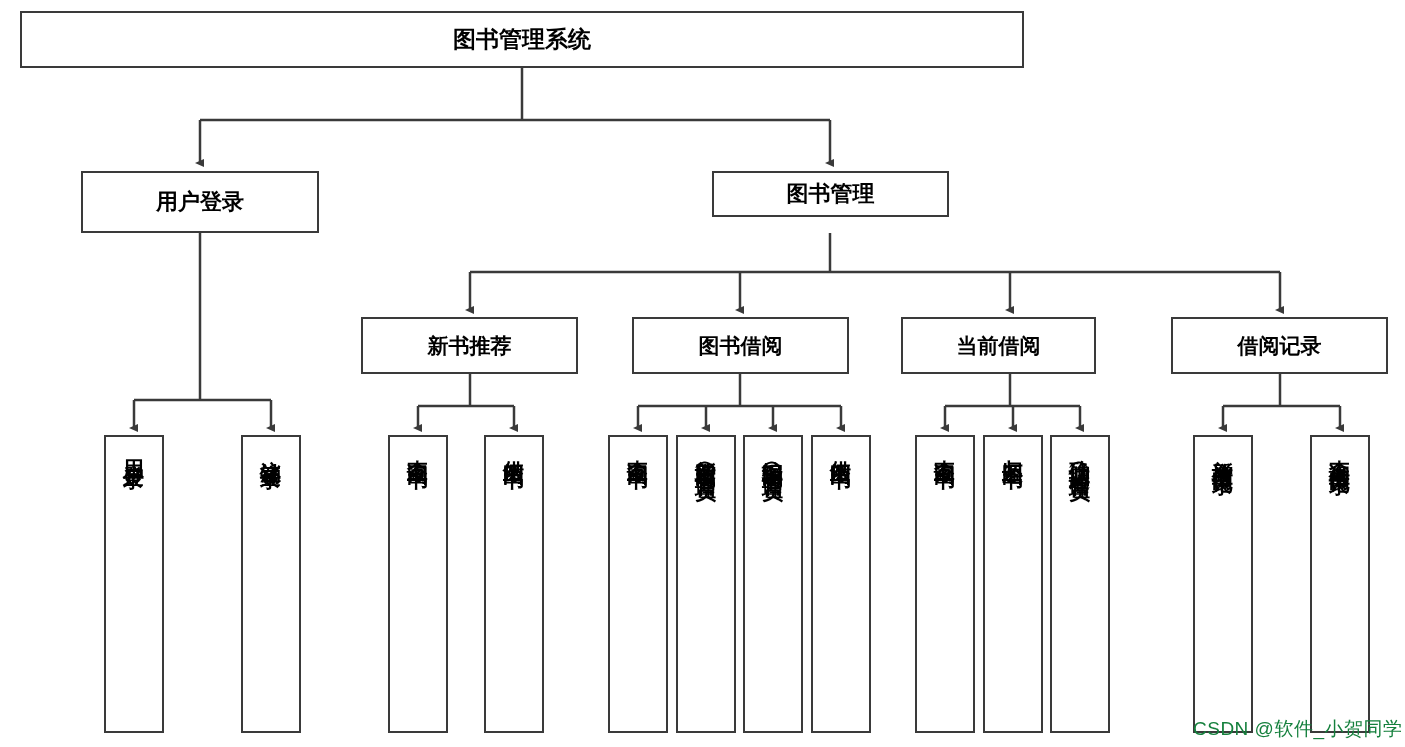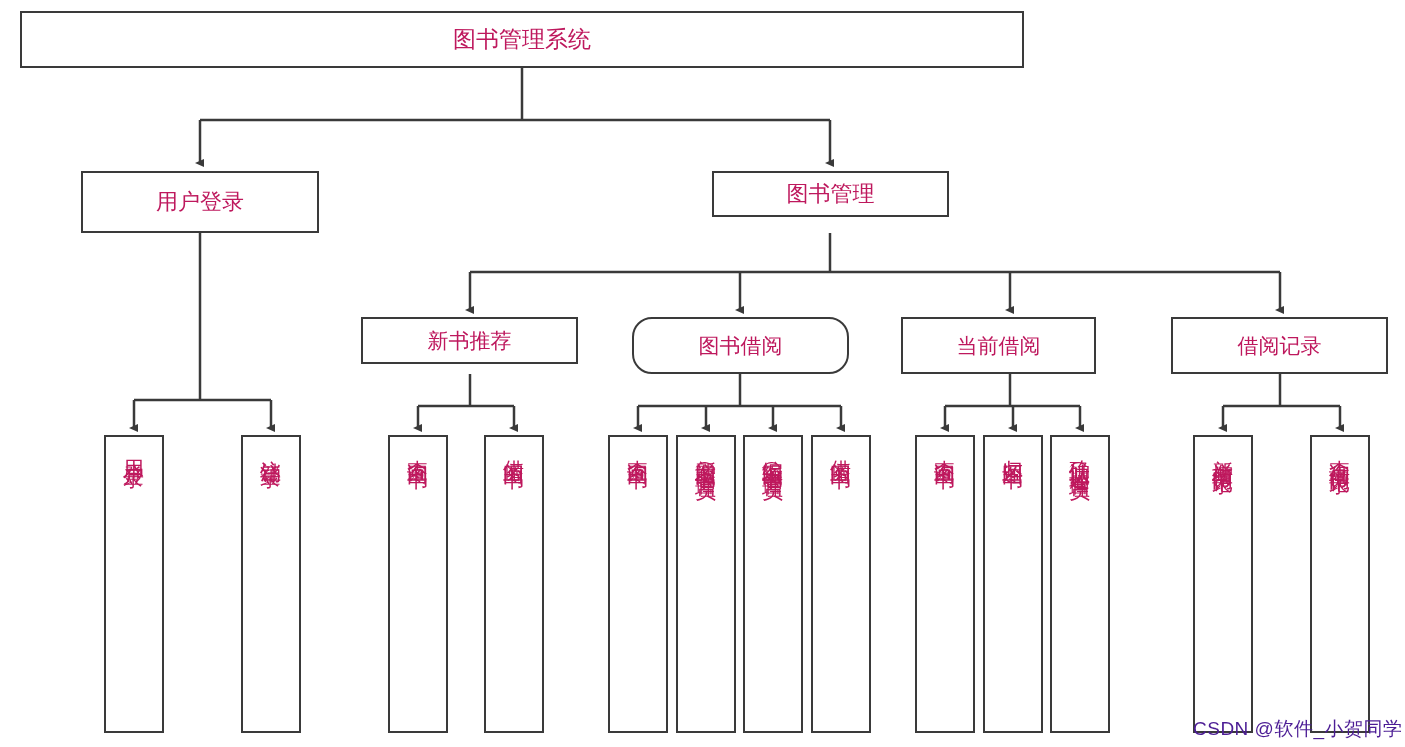--- a/index.html
+++ b/index.html
@@ -26,22 +26,23 @@
     pointer-events: none;
   }
   .node {
     position: absolute;
     box-sizing: border-box;
     background: #ffffff;
     border: 2.5px solid #3a3a3a;
     display: flex;
     align-items: center;
     justify-content: center;
-    color: #be185d;
+    color: #000000;
     text-align: center;
+    font-weight: bold;
   }
   .node.root {
     font-size: 23px;
   }
   .node.level2 {
     font-size: 22px;
   }
   .node.level3 {
     font-size: 21px;
   }
@@ -124,24 +125,24 @@
     <span>图书管理系统</span>
   </div>
 
   <div class="node level2" id="node-l2-0" style="left: 81px; top: 171px; width: 238px; height: 62px;">
     <span>用户登录</span>
   </div>
   <div class="node level2" id="node-l2-1" style="left: 712px; top: 171px; width: 237px; height: 46px;">
     <span>图书管理</span>
   </div>
 
-  <div class="node level3" id="node-l3-0" style="left: 361px; top: 317px; width: 217px; height: 47px;">
+  <div class="node level3" id="node-l3-0" style="left: 361px; top: 317px; width: 217px; height: 57px;">
     <span>新书推荐</span>
   </div>
-  <div class="node level3" id="node-l3-1" style="left: 632px; top: 317px; width: 217px; height: 57px; border-radius: 20px;">
+  <div class="node level3" id="node-l3-1" style="left: 632px; top: 317px; width: 217px; height: 57px;">
     <span>图书借阅</span>
   </div>
   <div class="node level3" id="node-l3-2" style="left: 901px; top: 317px; width: 195px; height: 57px;">
     <span>当前借阅</span>
   </div>
   <div class="node level3" id="node-l3-3" style="left: 1171px; top: 317px; width: 217px; height: 57px;">
     <span>借阅记录</span>
   </div>
 
   <div class="node leaf" id="node-leaf-0" style="left: 104px; top: 435px; width: 60px; height: 298px;">
@@ -177,15 +178,15 @@
   <div class="node leaf" id="node-leaf-10" style="left: 1050px; top: 435px; width: 60px; height: 298px;">
     <span class="vtext">确认归还（管理员）</span>
   </div>
   <div class="node leaf" id="node-leaf-11" style="left: 1193px; top: 435px; width: 60px; height: 298px;">
     <span class="vtext">新增借阅记录</span>
   </div>
   <div class="node leaf" id="node-leaf-12" style="left: 1310px; top: 435px; width: 60px; height: 298px;">
     <span class="vtext">查询借阅记录</span>
   </div>
 
-  <div class="watermark" id="watermark" style="left: 1193px; top: 716px; color: #4c1d95;">CSDN @软件_小贺同学</div>
+  <div class="watermark" id="watermark" style="left: 1193px; top: 716px; color: #15803d;">CSDN @软件_小贺同学</div>
 
 </div>
 
 </body></html>

